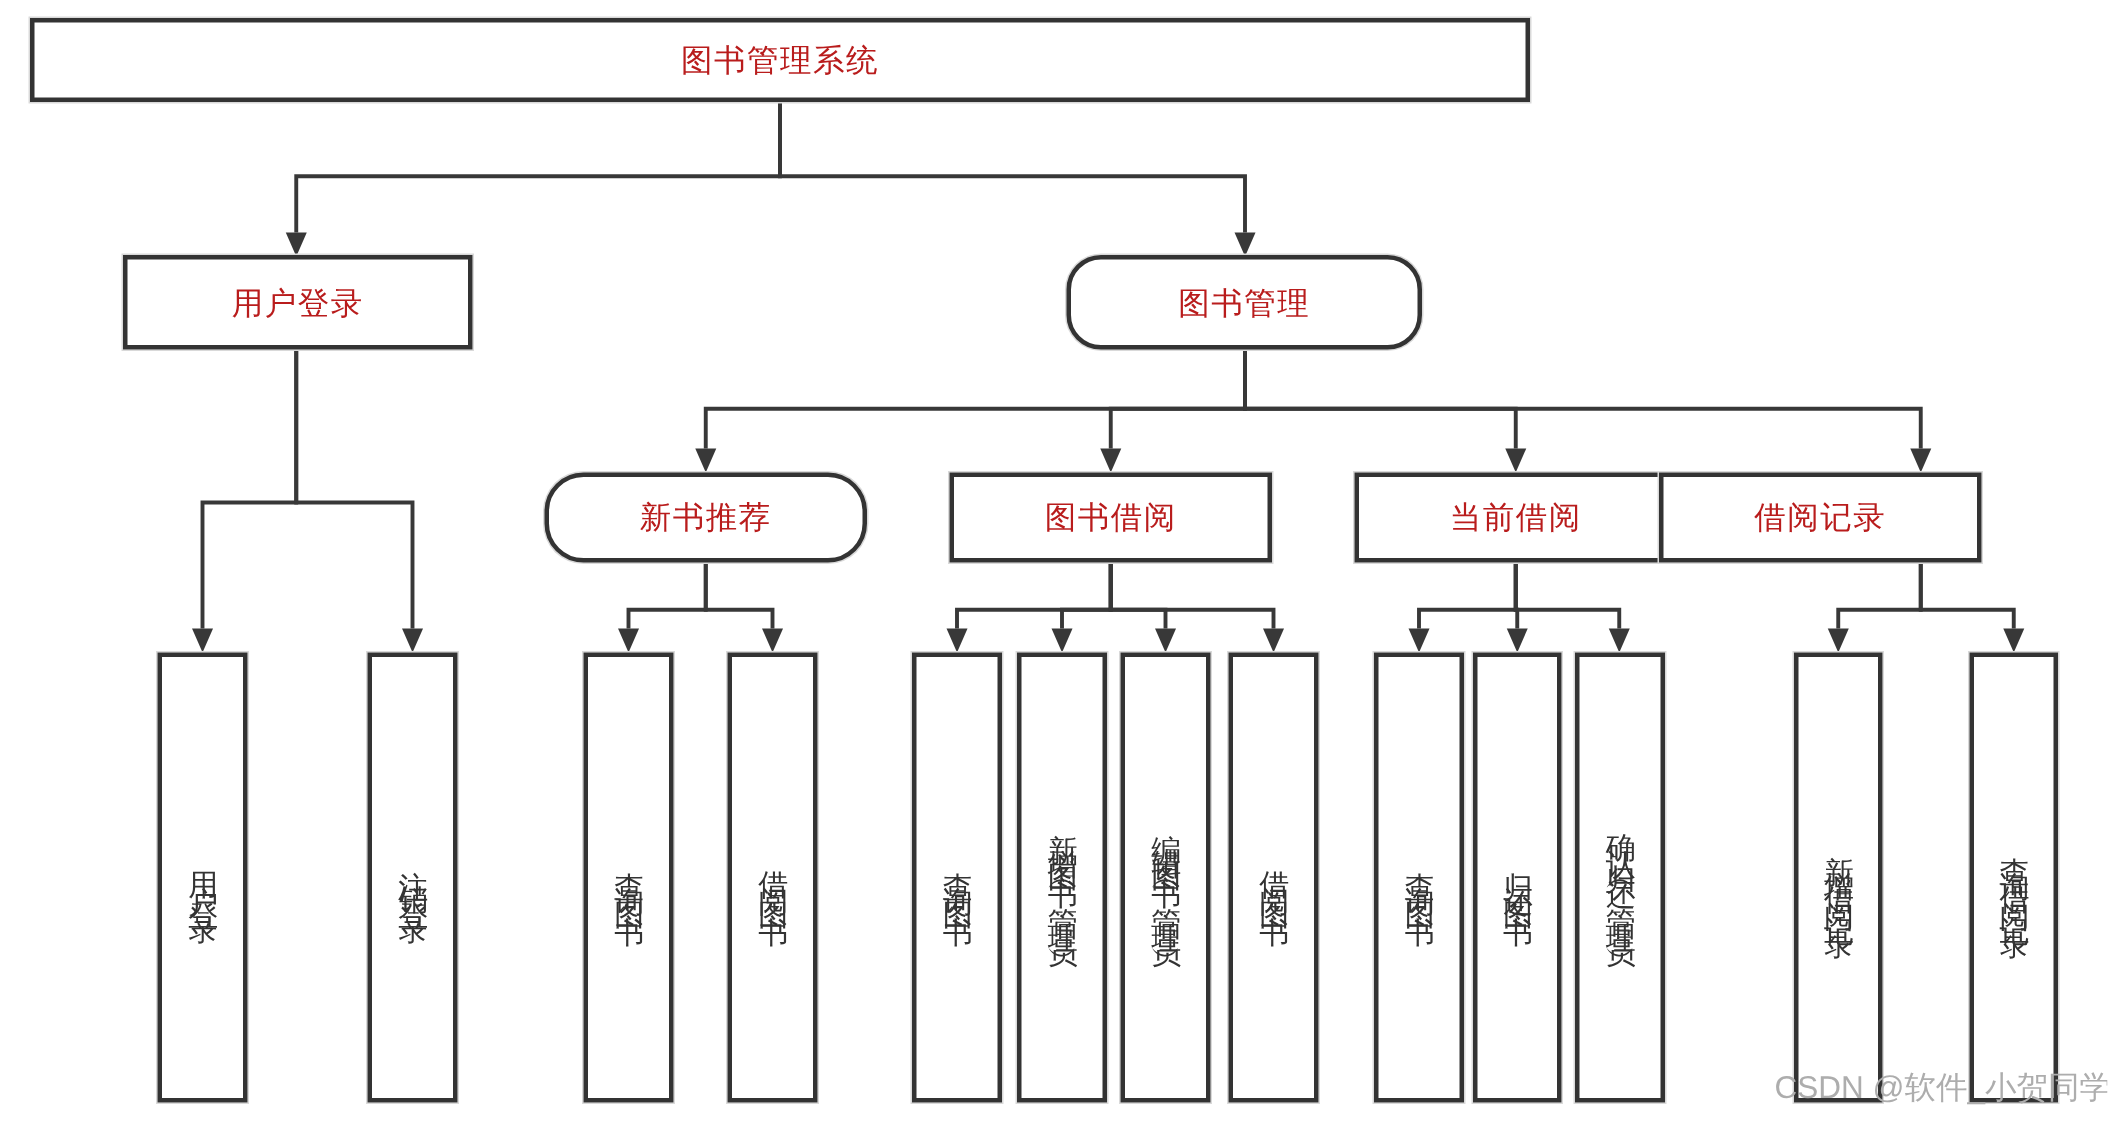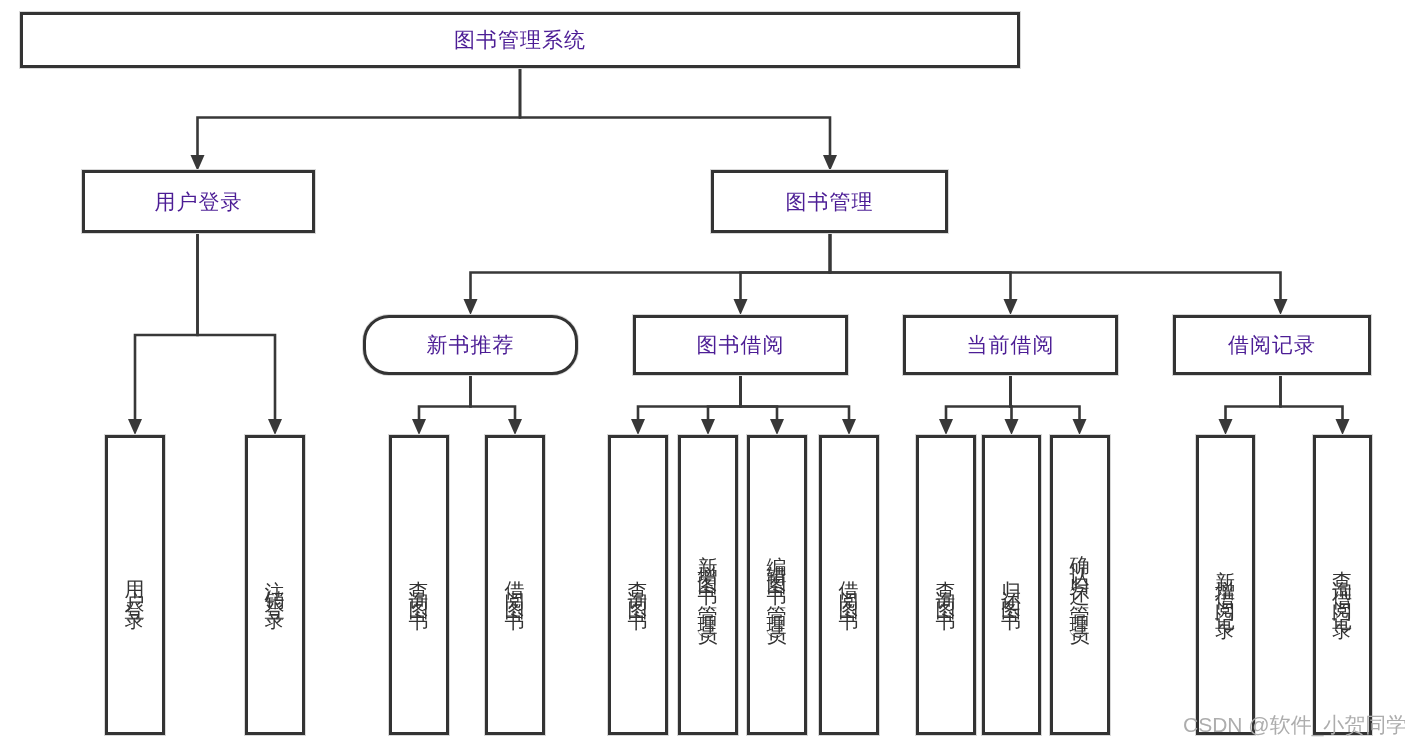--- a/index.html
+++ b/index.html
@@ -6,21 +6,21 @@
   .canvas{
     position:relative;width:1405px;height:747px;background:#ffffff;overflow:hidden;
     font-family:"Liberation Sans","DejaVu Sans",sans-serif;
   }
   .wires{position:absolute;left:0;top:0;width:1405px;height:747px;pointer-events:none;}
   .wires path{fill:none;stroke:#383838;stroke-width:2.6;}
   .wires polygon{fill:#383838;stroke:none;}
   .hbox{
     position:absolute;box-sizing:border-box;background:#fff;border:3px solid #333;
     display:flex;align-items:center;justify-content:center;
-    color:#4c1d95;font-size:21px;letter-spacing:1px;
+    color:#b91c1c;font-size:21px;letter-spacing:1px;
     box-shadow:0 0 0 1px #d9d9d9;
   }
   .vbox{
     position:absolute;box-sizing:border-box;background:#fff;border:3px solid #333;
     display:flex;align-items:center;justify-content:center;
     box-shadow:0 0 0 1px #d9d9d9;
   }
   .vbox span{
     writing-mode:vertical-rl;text-orientation:mixed;
     color:#333;font-size:20px;line-height:1;letter-spacing:10px;
@@ -80,26 +80,26 @@
 
     <path d="M1280.5 375 V406.5 H1225.5 V419"></path>
     <polygon points="1218.5,419 1232.5,419 1225.5,435"></polygon>
     <path d="M1280.5 375 V406.5 H1342.5 V419"></path>
     <polygon points="1335.5,419 1349.5,419 1342.5,435"></polygon>
   </svg>
 
   <div class="hbox" style="left:20px;top:12px;width:1000px;height:56px;">图书管理系统</div>
 
   <div class="hbox" style="left:82px;top:170px;width:233px;height:63px;">用户登录</div>
-  <div class="hbox" style="left:711px;top:170px;width:237px;height:63px;">图书管理</div>
+  <div class="hbox" style="left:711px;top:170px;width:237px;height:63px;border-radius:23px;">图书管理</div>
 
   <div class="hbox" style="left:363px;top:315px;width:215px;height:60px;border-radius:26px;">新书推荐</div>
   <div class="hbox" style="left:633px;top:315px;width:215px;height:60px;">图书借阅</div>
   <div class="hbox" style="left:903px;top:315px;width:215px;height:60px;">当前借阅</div>
-  <div class="hbox" style="left:1173px;top:315px;width:198px;height:60px;">借阅记录</div>
+  <div class="hbox" style="left:1106px;top:315px;width:215px;height:60px;">借阅记录</div>
 
   <div class="vbox" style="left:105px;top:435px;width:60px;height:300px;">
     <span>用户登录</span>
   </div>
   <div class="vbox" style="left:245px;top:435px;width:60px;height:300px;">
     <span>注销登录</span>
   </div>
 
   <div class="vbox" style="left:389px;top:435px;width:60px;height:300px;">
     <span>查询图书</span>

